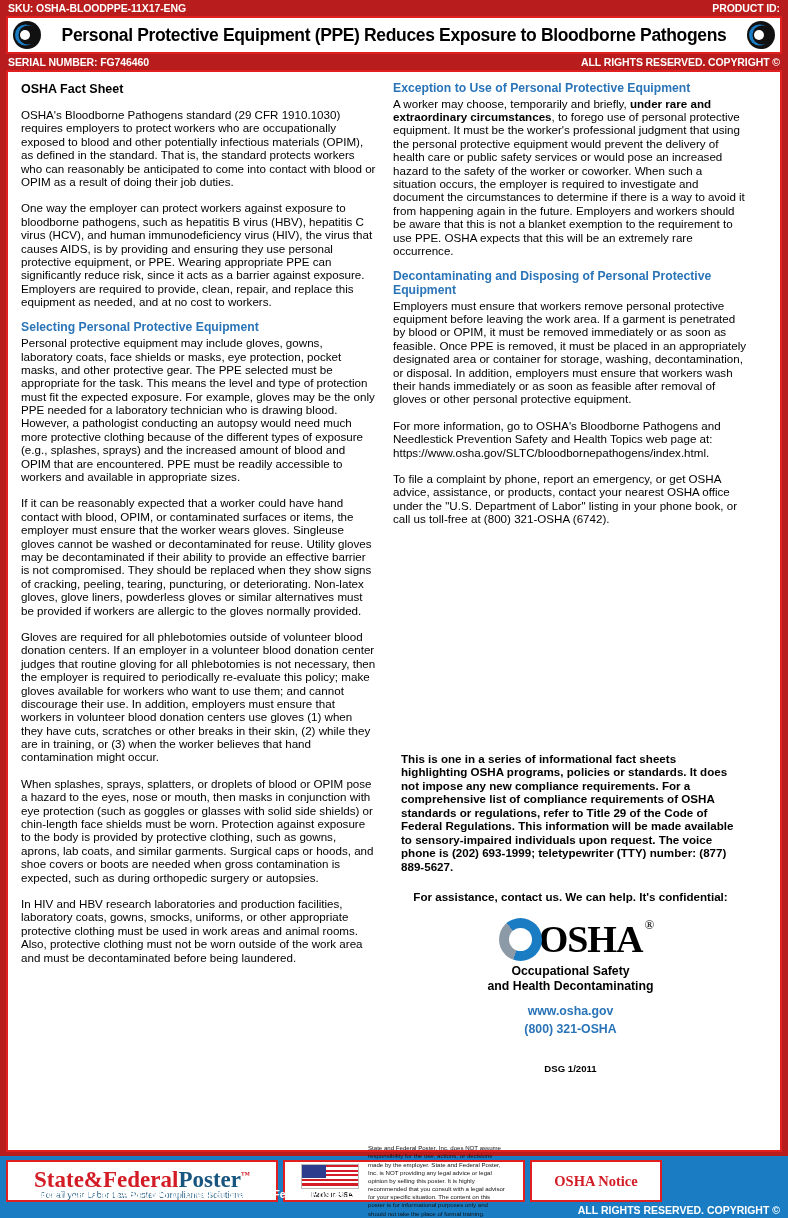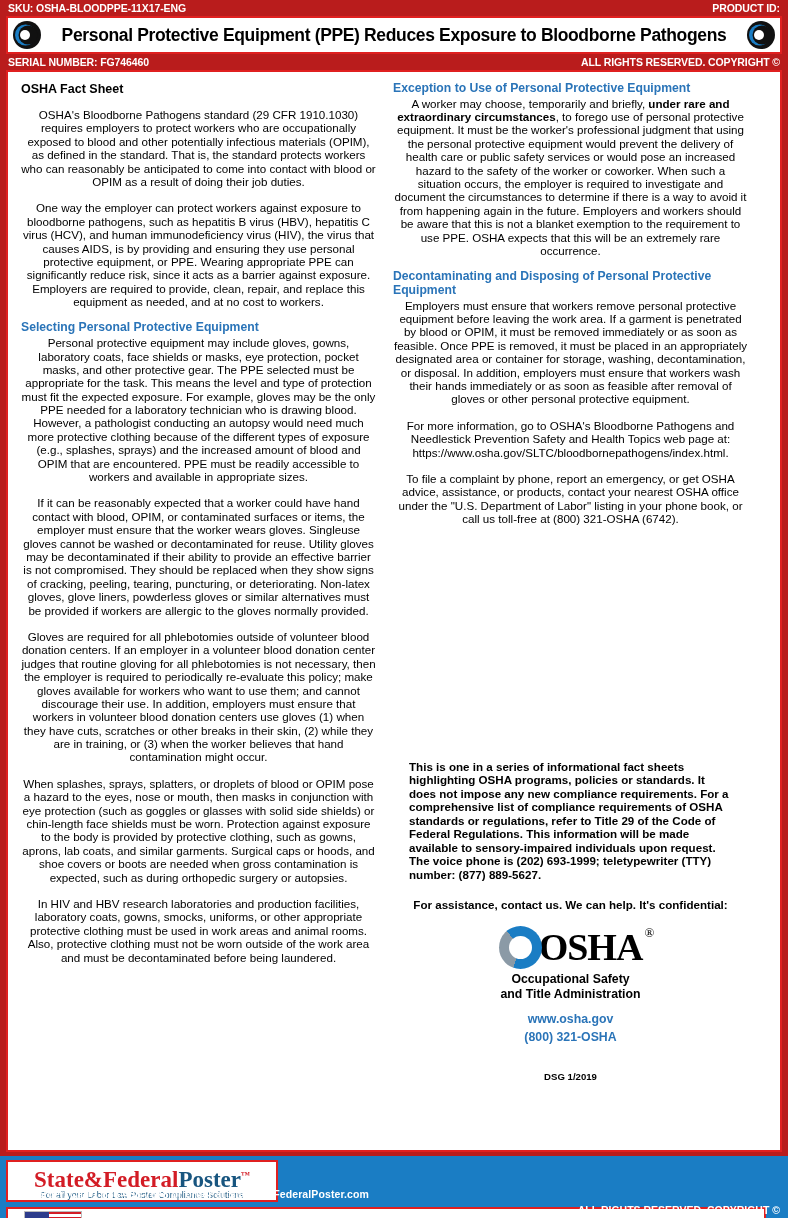--- a/index.html
+++ b/index.html
@@ -82,25 +82,24 @@
     font-weight: bold;
     color: #2a74b8;
     line-height: 1.12;
   }
   p.body {
     margin: 0 0 13px 0;
     font-size: 11.6px;
     line-height: 1.155;
     color: #000;
     font-weight: 500;
-    text-align: center;
   }
   p.body.tight { margin-bottom: 8px; }
   p.bold-block {
-    margin: 16px;
+    margin: 8px;
     font-size: 11.6px;
     line-height: 1.165;
     font-weight: bold;
     color: #000;
   }
   b { font-weight: bold; }
 
   
   #assist-line {
     margin: 17px 0 0 0;
@@ -176,22 +175,22 @@
   
   #footer {
     position: absolute;
     left: 0; bottom: 0;
     width: 788px; height: 62px;
     background: #1a7dc4;
   }
   #footer-inner {
     position: absolute;
     left: 6px; top: 4px;
-    width: 760px; height: 42px;
-    display: flex; gap: 5px; flex-direction: column;
+    width: 656px; height: 42px;
+    display: flex; gap: 5px;
   }
   #brand-box {
     width: 272px; height: 42px;
     background: #fff;
     border: 2px solid #e02020;
     display: flex; flex-direction: column;
     align-items: center; justify-content: center;
     padding-top: 1px;
   }
   #brand-line {
@@ -344,28 +343,28 @@
         <p id="assist-line">For assistance, contact us. We can help. It's confidential:</p>
 
         <div id="osha-logo-wrap">
           <div id="osha-wordmark">
             <span id="osha-ring"></span>
             <span class="letters">OSHA</span>
             <span id="osha-reg">®</span>
           </div>
           <div id="osha-sub">
             <div>Occupational Safety</div>
-            <div>and Title Administration</div>
+            <div>and Health Decontaminating</div>
           </div>
         </div>
 
         <div class="osha-link">www.osha.gov</div>
         <div class="osha-link" style="margin-top:2px">(800) 321-OSHA</div>
 
-        <div id="dsg">DSG 1/2019</div>
+        <div id="dsg">DSG 1/2011</div>
       </div>
 
     </div>
   </div>
 
   <div id="footer">
     <div id="footer-inner">
 
       <div id="brand-box">
         <div id="brand-line">

